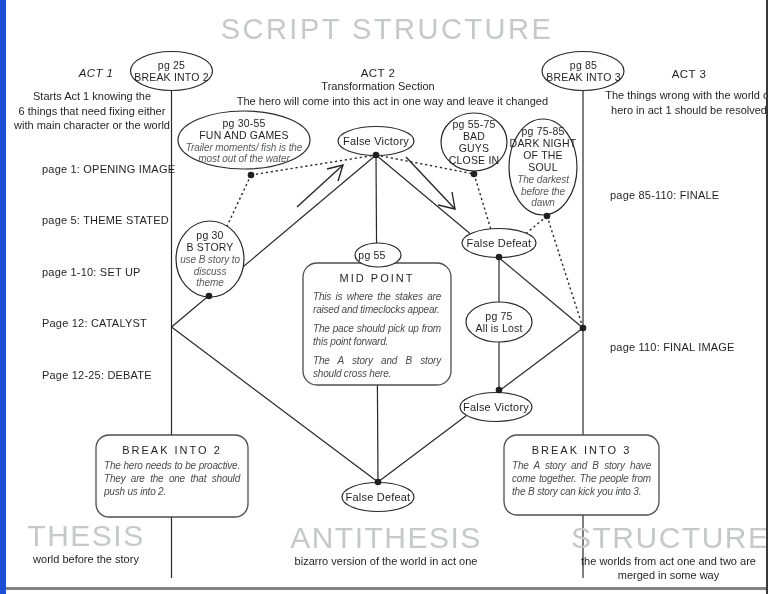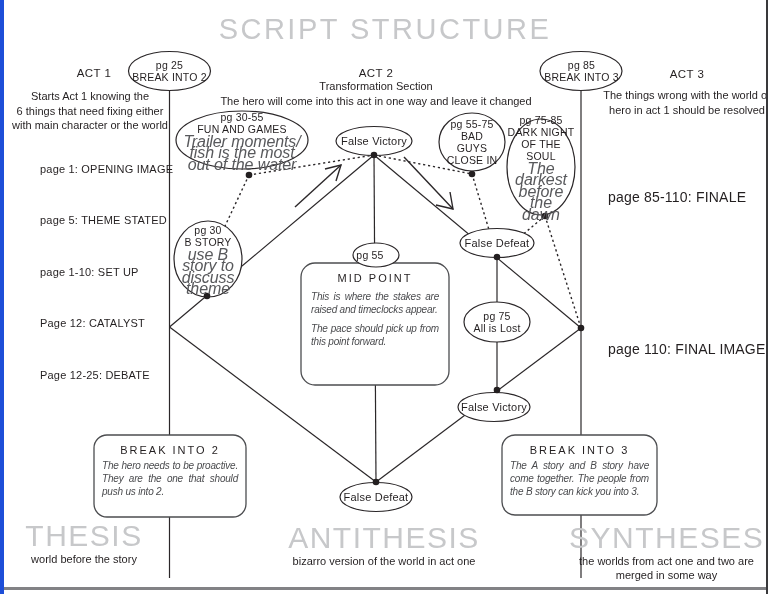--- a/index.html
+++ b/index.html
@@ -1,36 +1,36 @@
 <!DOCTYPE html>
 <html><head>
 <meta charset="utf-8">
 <style>
   html,body{margin:0;padding:0;background:#fff;}
   .slide{
     position:relative;width:768px;height:594px;background:#ffffff;overflow:hidden;
     font-family:"Liberation Sans","DejaVu Sans",sans-serif;color:#231f20;
-    box-sizing:border-box;border-left:4px solid #1d4ed8;border-right:2px solid #39393b;
+    box-sizing:border-box;border-left:6px solid #1d4ed8;border-right:2px solid #39393b;
   }
   .bottom-bar{position:absolute;left:0;right:0;top:587px;height:3px;background:#828285;}
   svg.canvas{position:absolute;left:0;top:0;}
   .abs{position:absolute;}
   .main-title{left:191px;top:13px;width:380px;text-align:center;font-size:29px;letter-spacing:2.5px;color:#c7c8ca;font-weight:400;}
   .act-label{font-size:11.5px;letter-spacing:.4px;}
   .small{font-size:11px;line-height:14.5px;}
   .center{text-align:center;}
-  .nowrap{white-space:nowrap;}
+  .nowrap{white-space:nowrap;text-align:right;}
   .beat{position:absolute;left:36px;font-size:11px;letter-spacing:.2px;white-space:nowrap;}
-  .beat-r{position:absolute;left:604px;font-size:14px;letter-spacing:.2px;white-space:nowrap;}
+  .beat-r{position:absolute;left:604px;font-size:11px;letter-spacing:.2px;white-space:nowrap;}
   .line{display:block;}
   .node-label{position:absolute;display:flex;flex-direction:column;align-items:center;justify-content:center;
     text-align:center;font-size:10.5px;line-height:12px;letter-spacing:.2px;}
   .node-label .pg{display:block;}
   .node-label .lbl{display:block;}
-  .note{font-style:italic;color:#58595c;font-size:16px;line-height:11.5px;letter-spacing:-.1px;margin-top:1px;}
+  .note{font-style:italic;color:#58595c;font-size:10px;line-height:11.5px;letter-spacing:-.1px;margin-top:1px;}
   .fv{font-size:11px;}
   .callout-text{position:absolute;box-sizing:border-box;text-align:center;}
   .callout-title{font-size:11px;letter-spacing:2px;color:#231f20;}
   .callout-body{font-style:italic;color:#4a4b4e;font-size:10px;line-height:13px;letter-spacing:-.2px;text-align:justify;margin-top:3px;}
   .mp-p{font-style:italic;color:#4a4b4e;font-size:10px;line-height:12.5px;letter-spacing:-.2px;text-align:justify;margin-top:7px;}
   .footer-group{position:absolute;text-align:center;}
   .footer-heading{font-size:30px;letter-spacing:1.5px;color:#c7c8ca;line-height:30px;}
   .footer-caption{font-size:11px;line-height:13.5px;color:#231f20;margin-top:2px;}
 </style>
 </head>
@@ -86,21 +86,21 @@
     <circle cx="468" cy="174" r="3.3" fill="#231f20"></circle>
     <circle cx="493" cy="257" r="3.3" fill="#231f20"></circle>
     <circle cx="541" cy="216" r="3.3" fill="#231f20"></circle>
     <circle cx="577" cy="328" r="3.3" fill="#231f20"></circle>
     <circle cx="493" cy="390" r="3.3" fill="#231f20"></circle>
     <circle cx="372" cy="482" r="3.3" fill="#231f20"></circle>
   </svg>
 
   <div class="abs main-title">SCRIPT STRUCTURE</div>
 
-  <div class="abs act-label" style="left:60px;top:67px;width:60px;text-align:center;">ACT 1</div>
+  <div class="abs act-label" style="left:60px;top:67px;width:60px;text-align:center;font-style:italic;">ACT 1</div>
   <div class="abs small center" style="left:0px;top:89px;width:172px;">
     <span class="line">Starts Act 1 knowing the</span>
     <span class="line">6 things that need fixing either</span>
     <span class="line">with main character or the world</span>
   </div>
 
   <div class="abs center" style="left:202px;top:67px;width:340px;">
     <span class="line act-label">ACT 2</span>
     <span class="line small">Transformation Section</span>
     <span class="line small nowrap">The hero will come into this act in one way and leave it changed</span>
@@ -165,20 +165,21 @@
     <span class="lbl">False Victory</span>
   </div>
   <div class="node-label fv" style="left:336px;top:483px;width:72px;height:28px;">
     <span class="lbl">False Defeat</span>
   </div>
 
   <div class="callout-text" style="left:297px;top:266px;width:148px;padding:6px 10px 0;">
     <div class="callout-title">MID POINT</div>
     <div class="mp-p">This is where the stakes are raised and timeclocks appear.</div>
     <div class="mp-p">The pace should pick up from this point forward.</div>
+    <div class="mp-p">The A story and B story should cross here.</div>
   </div>
 
   <div class="callout-text" style="left:90px;top:444px;width:152px;padding:0 8px;">
     <div class="callout-title">BREAK INTO 2</div>
     <div class="callout-body">The hero needs to be proactive. They are the one that should push us into 2.</div>
   </div>
 
   <div class="callout-text" style="left:498px;top:444px;width:155px;padding:0 8px;">
     <div class="callout-title">BREAK INTO 3</div>
     <div class="callout-body">The A story and B story have come together. The people from the B story can kick you into 3.</div>
@@ -186,18 +187,18 @@
 
   <div class="footer-group" style="left:280px;top:523px;width:200px;">
     <div class="footer-heading">ANTITHESIS</div>
     <div class="footer-caption">bizarro version of the world in act one</div>
   </div>
   <div class="footer-group" style="left:0px;top:521px;width:160px;">
     <div class="footer-heading">THESIS</div>
     <div class="footer-caption">world before the story</div>
   </div>
   <div class="footer-group" style="left:565px;top:523px;width:195px;">
-    <div class="footer-heading">SYNTHESES</div>
+    <div class="footer-heading">STRUCTURE</div>
     <div class="footer-caption" style="width:175px;margin-left:10px;">the worlds from act one and two are merged in some way</div>
   </div>
 
   <div class="bottom-bar"></div>
 </div>
 
 </body></html>

